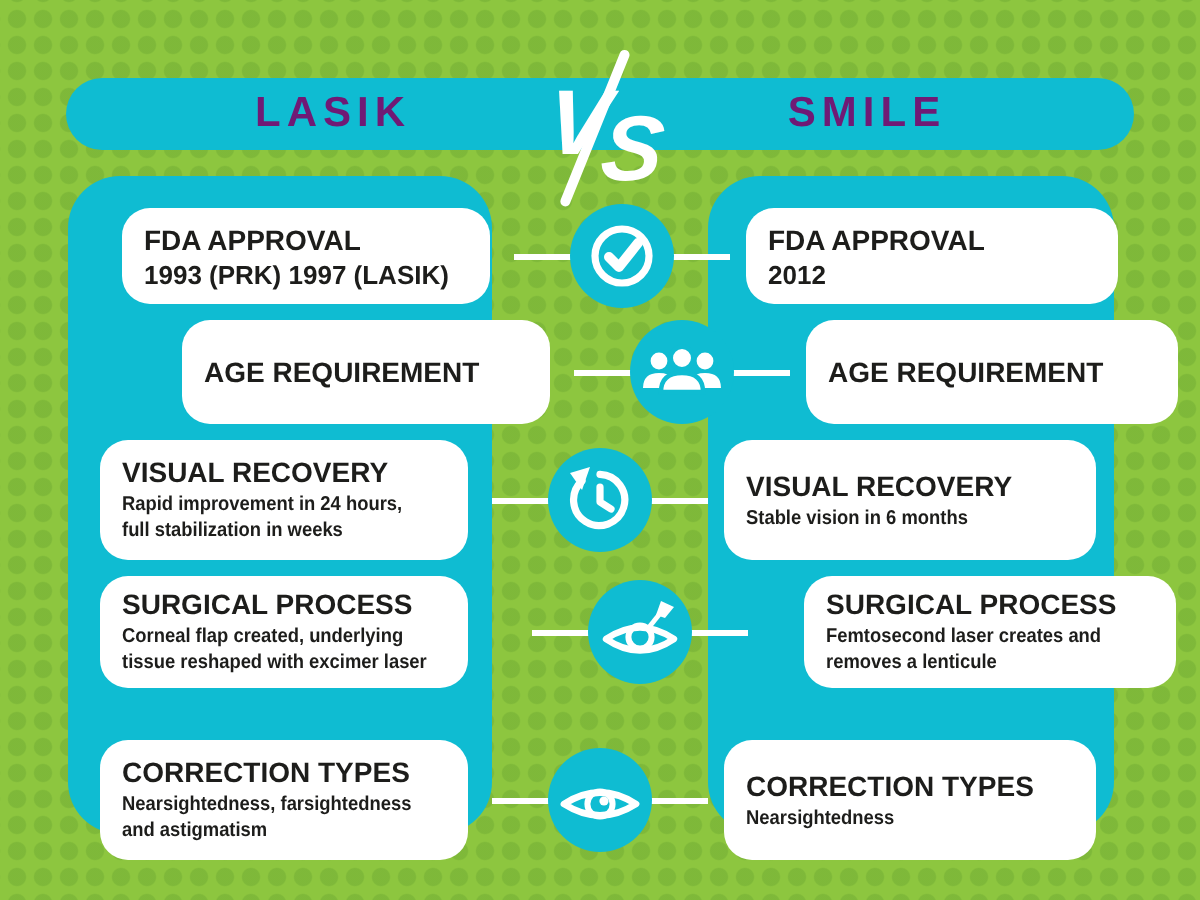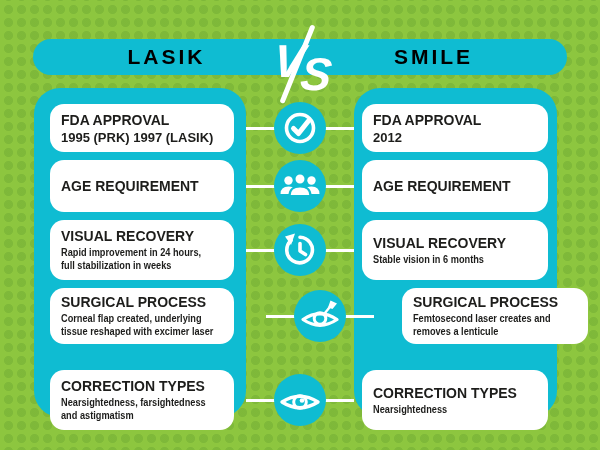--- a/index.html
+++ b/index.html
@@ -13,21 +13,21 @@
     background-image:radial-gradient(circle, rgba(58,125,30,0.18) 4.2px, rgba(58,125,30,0) 4.9px);
     background-size:13px 13px; background-position:2px 3px;
   }
   
   .header-bar{
     position:absolute; left:33px; top:39px; width:534px; height:36px;
     background:#0fbcd2; border-radius:18px; display:flex; z-index:2;
   }
   .header-half{
     flex:1; display:flex; align-items:center; justify-content:center;
-    color:#000000; font-weight:700; font-size:21px; letter-spacing:3px;
+    color:#701a75; font-weight:700; font-size:21px; letter-spacing:3px;
   }
   
   .vs{position:absolute; left:268px; top:18px; width:64px; height:92px; color:#fff; z-index:5;}
   .vs-slash{
     position:absolute; left:27px; top:4px; width:4.5px; height:84px;
     background:#fff; border-radius:3px; transform:rotate(22deg);
   }
   .vs-v,.vs-s{
     position:absolute; font-size:46px; line-height:1; font-weight:700;
     font-style:italic; transform:skewX(-6deg);
@@ -37,21 +37,21 @@
   
   .panel{position:absolute; top:88px; height:329px; background:#0fbcd2; border-radius:26px;}
   .panel-left{left:34px; width:212px;}
   .panel-right{left:354px; width:203px;}
   
   .rows{
     position:absolute; left:34px; top:88px; width:523px; height:329px;
     padding-top:16px; box-sizing:border-box; z-index:3;
   }
   .row{display:grid; grid-template-columns:212px 108px 203px; margin-bottom:8px;}
-  .row-1{height:48px;} .row-2{height:52px;} .row-3{height:60px;}
+  .row-1{height:48px;padding-left:11px;} .row-2{height:52px;margin-left:41px;} .row-3{height:60px;}
   .row-4{height:56px;gap:20px;} .row-5{height:60px;margin-top:26px;}
   .cell-left{padding:0 12px 0 16px;}
   .cell-right{padding:0 9px 0 8px;}
   .card{
     background:#fff; border-radius:14px; height:100%; box-sizing:border-box;
     display:flex; flex-direction:column; justify-content:center;
     padding:5px 11px; color:#1d1d1b;
   }
   .card-title{font-size:14px; font-weight:700; white-space:nowrap; letter-spacing:0;}
   .card-desc{margin-top:2px; font-weight:700;}
@@ -88,21 +88,21 @@
 
   <div class="panel panel-left"></div>
   <div class="panel panel-right"></div>
 
   <div class="rows">
 
     <div class="row row-1">
       <div class="cell-left">
         <div class="card">
           <div class="card-title">FDA APPROVAL</div>
-          <div class="card-desc value">1995 (PRK) 1997 (LASIK)</div>
+          <div class="card-desc value">1993 (PRK) 1997 (LASIK)</div>
         </div>
       </div>
       <div class="cell-mid">
         <div class="mid-line"></div>
         <div class="icon-circle">
           <svg width="52" height="52" viewBox="0 0 52 52">
             <circle cx="26" cy="26" r="13.5" fill="none" stroke="#fff" stroke-width="3.6"></circle>
             <path d="M19.5 26.5 L24.5 31.5 L34 19.5" fill="none" stroke="#fff" stroke-width="5" stroke-linecap="round" stroke-linejoin="round"></path>
           </svg>
         </div>

